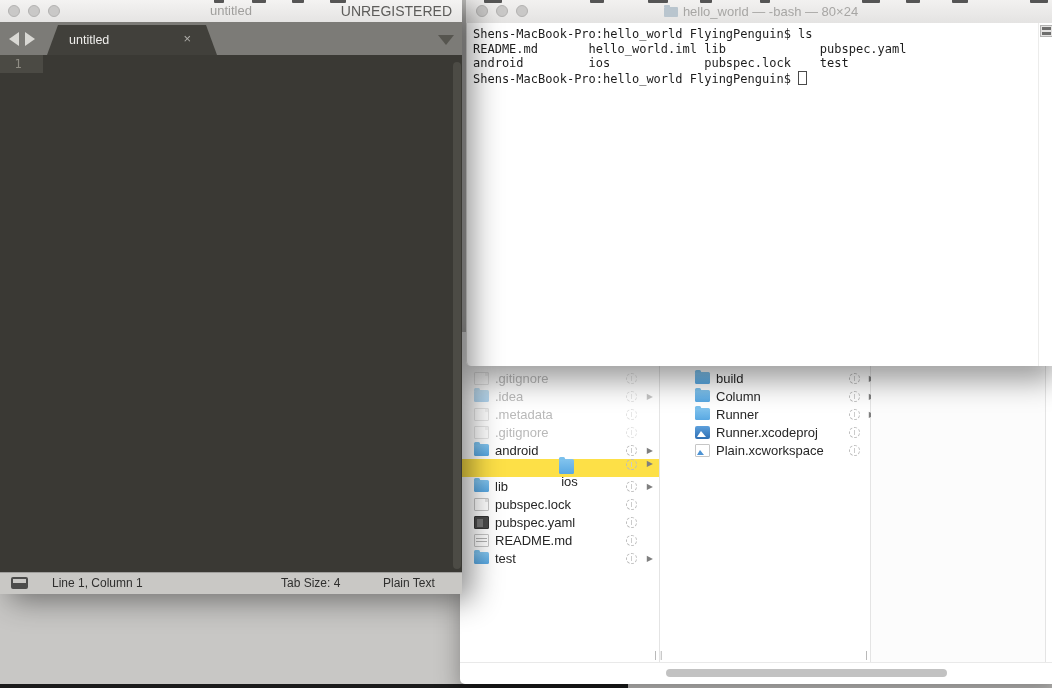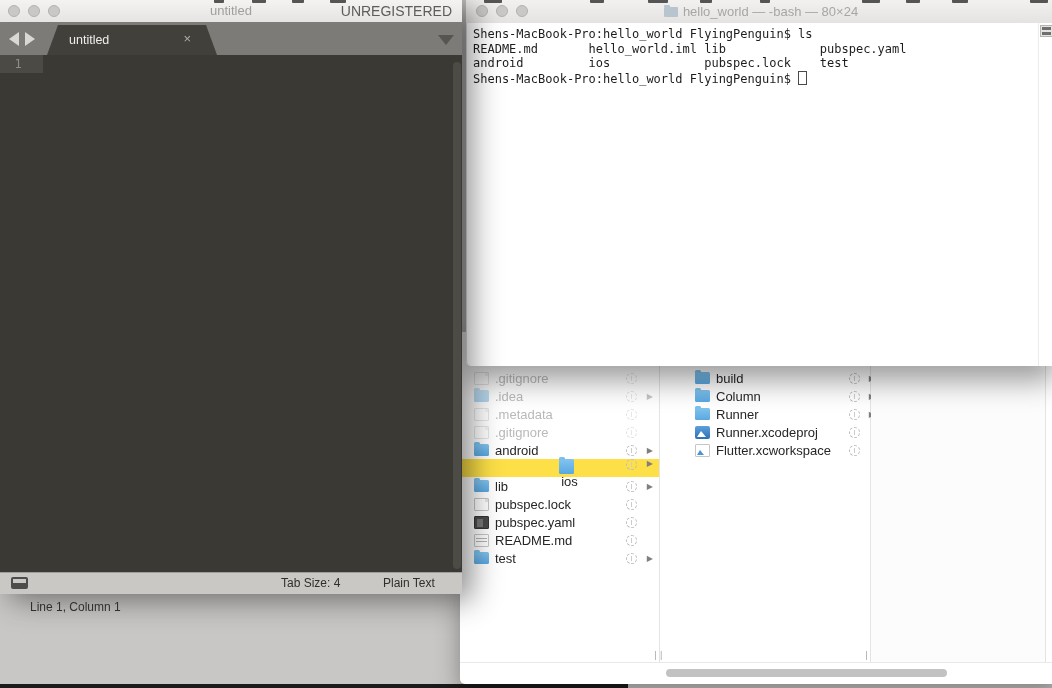--- a/index.html
+++ b/index.html
@@ -35,21 +35,21 @@
   .sb-editor{position:absolute;left:0;top:55px;right:0;bottom:21px;background:#3a3934;}
   .sb-curline{position:absolute;left:0;top:0;width:43px;height:18px;background:#4b4a44;}
   .sb-lineno{position:absolute;left:0;top:2px;width:36px;text-align:center;
     font-family:"DejaVu Sans Mono",monospace;font-size:12px;color:#8f8d84;}
   .sb-scrolltrack{position:absolute;right:1px;top:7px;width:8px;bottom:4px;background:#4c4b45;border-radius:4px;}
   .sb-status{position:absolute;left:0;bottom:0;right:0;height:21px;background:#c9c8c5;
     border-top:1px solid #9f9e9c;font-size:12px;color:#2f2f2e;}
   .panel-icon{position:absolute;left:11px;top:4px;width:17px;height:12px;border:2px solid #4c4c4b;
     border-radius:2px;box-sizing:border-box;}
   .panel-icon::after{content:"";position:absolute;left:0;right:0;bottom:0;height:4px;background:#4c4c4b;}
-  .st-pos{position:absolute;left:30px;top:3px;margin-top:24px;}
+  .st-pos{position:absolute;left:52px;top:3px;}
   .st-tab{position:absolute;left:281px;top:3px;}
   .st-syntax{position:absolute;left:383px;top:3px;}
 
   
   .terminal{position:absolute;left:466px;top:0;width:590px;height:366px;z-index:20;
     border-radius:0 0 5px 5px;box-shadow:0 14px 30px rgba(0,0,0,.40);background:#fff;}
   .t-titlebar{position:absolute;left:0;top:0;right:0;height:23px;border-radius:0;
     background:linear-gradient(#f2f1f0,#e4e3e2);border-bottom:1px solid #cfcecd;}
   .t-title{position:absolute;left:0;right:0;top:4px;text-align:center;font-size:13px;color:#a7a6a4;}
   .t-folder-icon{display:inline-block;width:14px;height:10px;background:#b9c5ce;border-radius:1px;
@@ -226,21 +226,21 @@
         <span class="chev">▶</span>
       </div>
       <div class="f-row">
         <span class="ficon ic-xcodeproj"></span>
         <span class="f-label">Runner.xcodeproj</span>
         <span class="cloud"></span>
 
       </div>
       <div class="f-row">
         <span class="ficon ic-xcworkspace"></span>
-        <span class="f-label">Flutter.xcworkspace</span>
+        <span class="f-label">Plain.xcworkspace</span>
         <span class="cloud"></span>
 
       </div>
     </div>
 
   <div class="f-col f-col3"></div>
 
   <div class="f-hscroll-sep"></div>
   <div class="f-hscroll-thumb"></div>
 </div>

